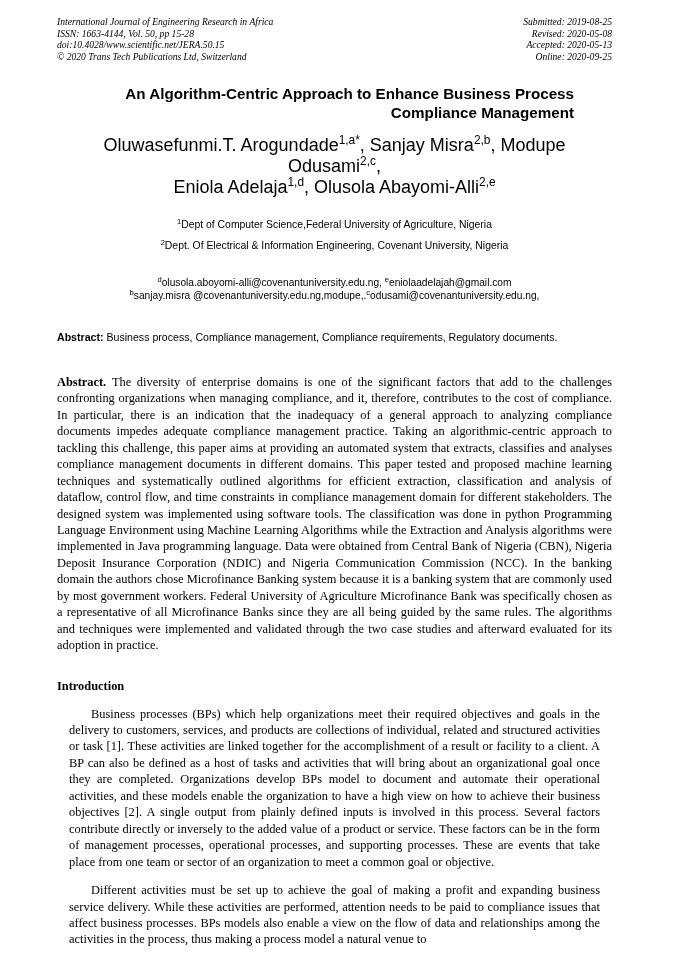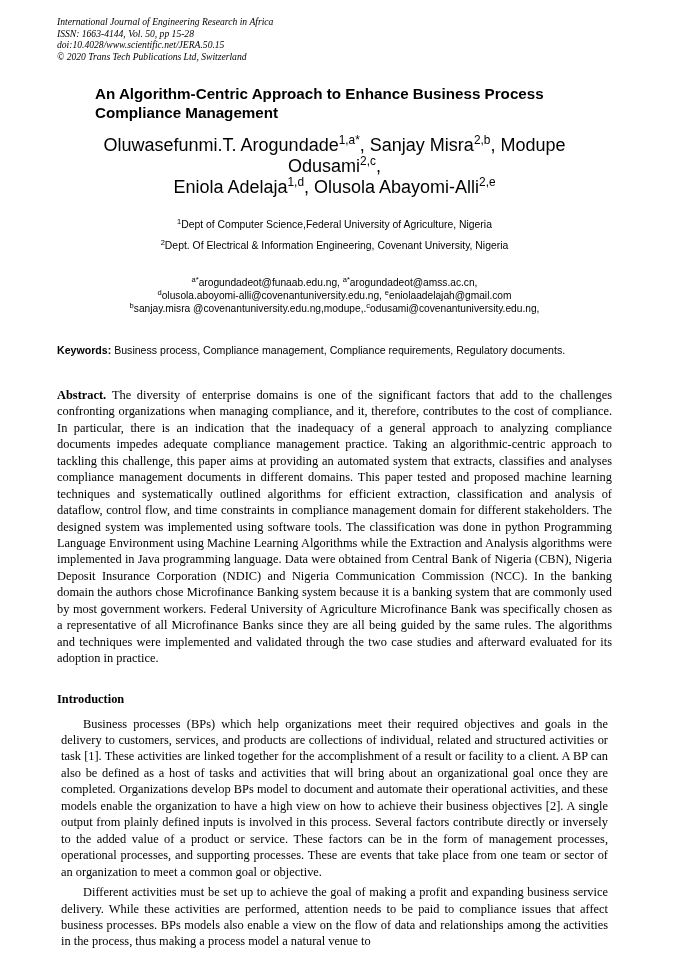--- a/index.html
+++ b/index.html
@@ -37,21 +37,21 @@
   .journal-header .left { text-align: left; }
   .journal-header .right { text-align: right; }
   .journal-header div > div { white-space: nowrap; }
 
   
   .title {
     font-family: "Liberation Sans", sans-serif;
     font-weight: bold;
     font-size: 15.2px;
     line-height: 19px;
-    text-align: left;
+    text-align: right;
     margin: 0 38px 13px 38px;
   }
 
   
   .authors {
     font-family: "Liberation Sans", sans-serif;
     font-size: 18px;
     line-height: 21px;
     text-align: center;
     margin: 0 10px 16px 10px;
@@ -122,57 +122,62 @@
   }
 
   
   .body-para {
     font-family: "Liberation Serif", serif;
     font-size: 12.4px;
     line-height: 16.45px;
     text-align: justify;
     text-align-last: left;
     text-indent: 22px;
-    margin: 4px;
+    margin: 12px;
   }
 </style>
 </head>
 <body>
 
 <div class="page">
 
   <div class="journal-header">
     <div class="left">
       <div>International Journal of Engineering Research in Africa</div>
       <div>ISSN: 1663-4144, Vol. 50, pp 15-28</div>
       <div>doi:10.4028/www.scientific.net/JERA.50.15</div>
       <div>© 2020 Trans Tech Publications Ltd, Switzerland</div>
+    </div>
+    <div class="right">
+      <div>Submitted: 2019-08-25</div>
+      <div>Revised: 2020-05-08</div>
+      <div>Accepted: 2020-05-13</div>
+      <div>Online: 2020-09-25</div>
     </div>
   </div>
 
   <h1 class="title">An Algorithm-Centric Approach to Enhance Business Process Compliance Management</h1>
 
   <div class="authors">
     <div>Oluwasefunmi.T. Arogundade<sup>1,a*</sup>, Sanjay Misra<sup>2,b</sup>, Modupe Odusami<sup>2,c</sup>,</div>
     <div>Eniola Adelaja<sup>1,d</sup>, Olusola Abayomi-Alli<sup>2,e</sup></div>
   </div>
 
   <div class="affiliations">
     <div><sup>1</sup>Dept of Computer Science,Federal University of Agriculture, Nigeria</div>
     <div><sup>2</sup>Dept. Of Electrical &amp; Information Engineering, Covenant University, Nigeria</div>
   </div>
 
   <div class="emails">
-    <div><sup>a*</sup>arogundadeot@funaab.edu.ng, <sup>a*</sup>arogundadeot@amss.ac.cn,</div>
     <div><sup>d</sup>olusola.aboyomi-alli@covenantuniversity.edu.ng, <sup>e</sup>eniolaadelajah@gmail.com</div>
     <div><sup>b</sup>sanjay.misra @covenantuniversity.edu.ng,modupe,.<sup>c</sup>odusami@covenantuniversity.edu.ng,</div>
   </div>
 
   <div class="keywords">
-    <b>Keywords:</b><span>&nbsp;</span><span>Business process, Compliance management, Compliance requirements, Regulatory documents.</span>
+    <b>Abstract:</b><span>&nbsp;</span><span>Business process, Compliance management, Compliance requirements, Regulatory documents.</span>
   </div>
 
   <div class="abstract">
     <b>Abstract.</b><span>&nbsp;</span><span>The diversity of enterprise domains is one of the significant factors that add to the challenges confronting organizations when managing compliance, and it, therefore, contributes to the cost of compliance. In particular, there is an indication that the inadequacy of a general approach to analyzing compliance documents impedes adequate compliance management practice. Taking an algorithmic-centric approach to tackling this challenge, this paper aims at providing an automated system that extracts, classifies and analyses compliance management documents in different domains. This paper tested and proposed machine learning techniques and systematically outlined algorithms for efficient extraction, classification and analysis of dataflow, control flow, and time constraints in compliance management domain for different stakeholders. The designed system was implemented using software tools. The classification was done in python Programming Language Environment using Machine Learning Algorithms while the Extraction and Analysis algorithms were implemented in Java programming language. Data were obtained from Central Bank of Nigeria (CBN), Nigeria Deposit Insurance Corporation (NDIC) and Nigeria Communication Commission (NCC). In the banking domain the authors chose Microfinance Banking system because it is a banking system that are commonly used by most government workers. Federal University of Agriculture Microfinance Bank was specifically chosen as a representative of all Microfinance Banks since they are all being guided by the same rules. The algorithms and techniques were implemented and validated through the two case studies and afterward evaluated for its adoption in practice.</span>
   </div>
 
   <h2 class="section-heading">Introduction</h2>
   <p class="body-para">Business processes (BPs) which help organizations meet their required objectives and goals in the delivery to customers, services, and products are collections of individual, related and structured activities or task [1]. These activities are linked together for the accomplishment of a result or facility to a client. A BP can also be defined as a host of tasks and activities that will bring about an organizational goal once they are completed. Organizations develop BPs model to document and automate their operational activities, and these models enable the organization to have a high view on how to achieve their business objectives [2]. A single output from plainly defined inputs is involved in this process. Several factors contribute directly or inversely to the added value of a product or service. These factors can be in the form of management processes, operational processes, and supporting processes. These are events that take place from one team or sector of an organization to meet a common goal or objective.</p>
   <p class="body-para">Different activities must be set up to achieve the goal of making a profit and expanding business service delivery. While these activities are performed, attention needs to be paid to compliance issues that affect business processes. BPs models also enable a view on the flow of data and relationships among the activities in the process, thus making a process model a natural venue to</p>
 

